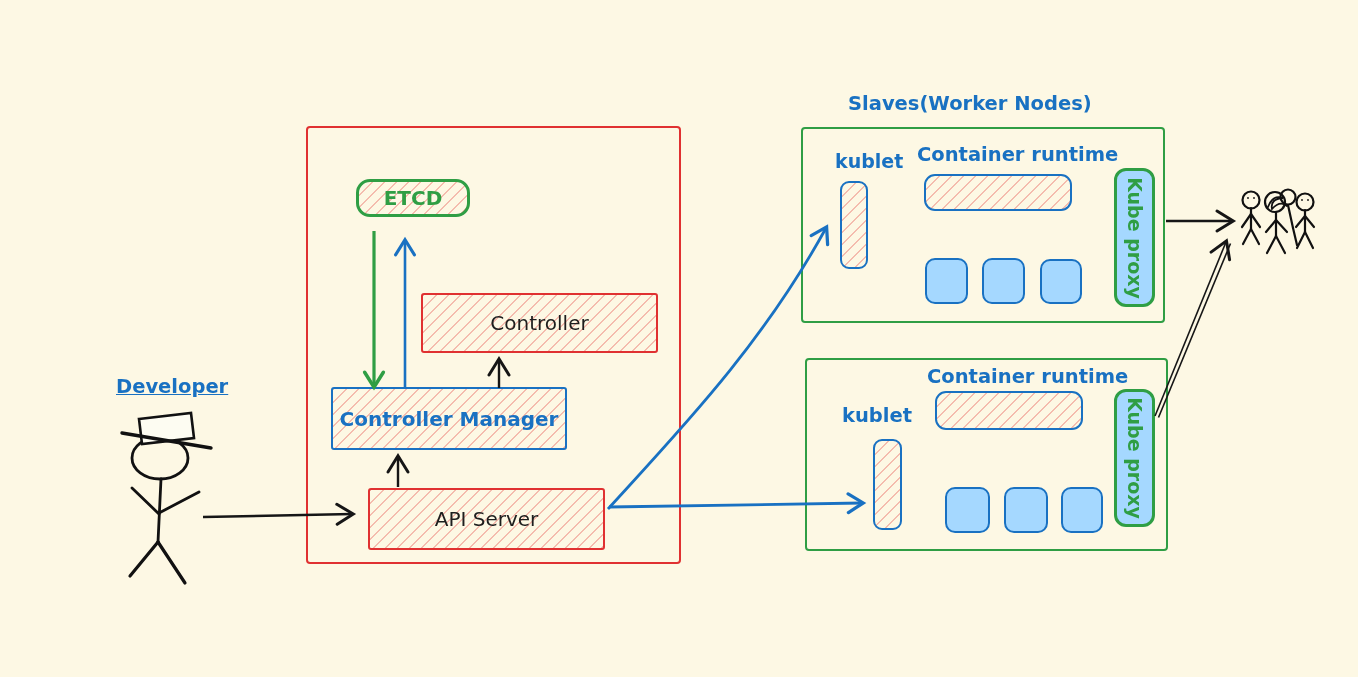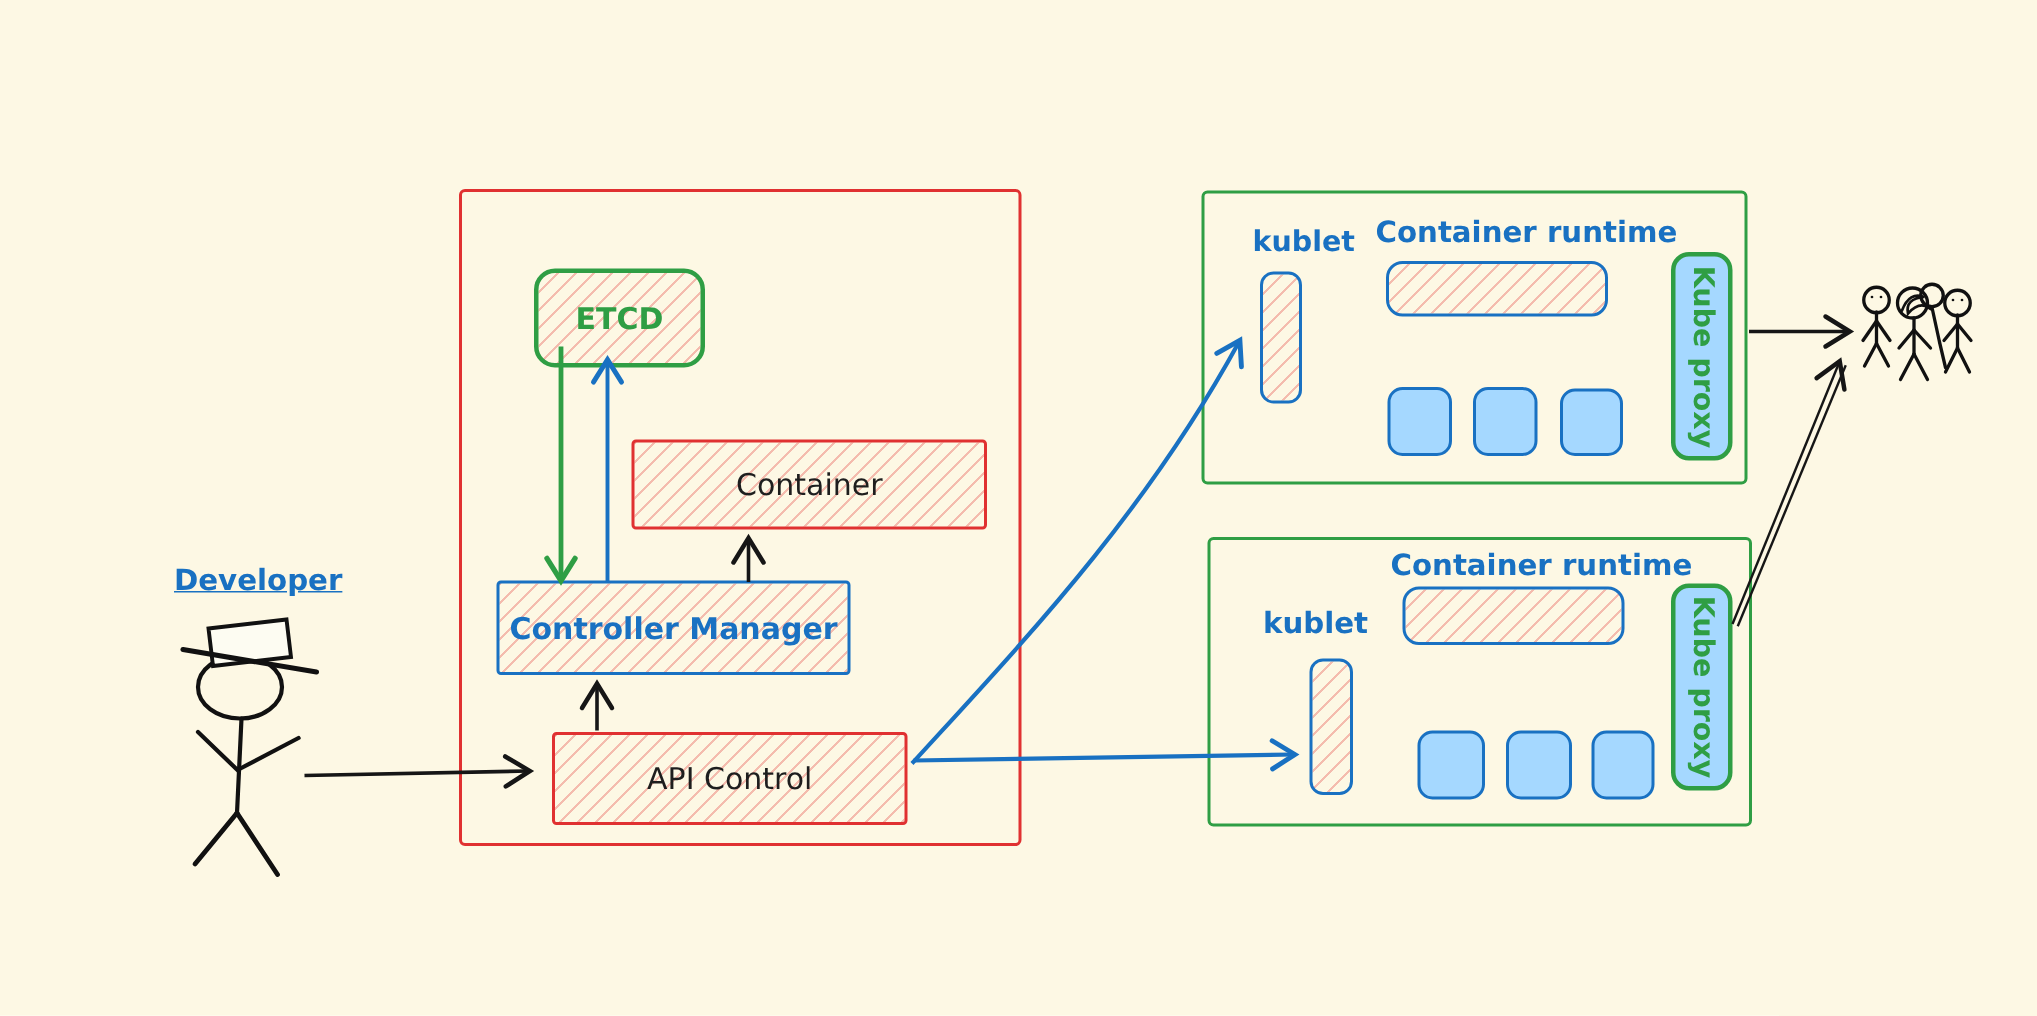--- a/index.html
+++ b/index.html
@@ -33,38 +33,39 @@
     white-space:nowrap;color:var(--green);font-weight:600;font-size:19px;
   }
   .connector-layer{position:absolute;left:0;top:0;width:1358px;height:677px;pointer-events:none;z-index:5;}
   .t19{font-size:19.5px;}
 </style>
 </head>
 <body>
 
 <div class="canvas">
 
+  <div class="lbl t19" style="left:848px;top:92px;">Slaves(Worker Nodes)</div>
   <div class="lbl t19" style="left:116px;top:375px;text-decoration:underline;">Developer</div>
 
   <div class="box master-rect" style="left:306px;top:126px;width:375px;height:438px;"></div>
 
-  <div class="box hatch etcd" style="left:356px;top:179px;width:114px;height:66px;">
+  <div class="box hatch etcd" style="left:356px;top:179px;width:114px;height:38px;">
     <span>ETCD</span>
   </div>
 
   <div class="box hatch red-box" style="left:421px;top:293px;width:237px;height:60px;">
-    <span>Container</span>
+    <span>Controller</span>
   </div>
 
   <div class="box hatch blue-box" style="left:331px;top:387px;width:236px;height:63px;text-align:center;">
     <span>Controller Manager</span>
   </div>
 
   <div class="box hatch red-box" style="left:368px;top:488px;width:237px;height:62px;">
-    <span>API Control</span>
+    <span>API Server</span>
   </div>
 
   <div class="box node-rect" style="left:801px;top:127px;width:364px;height:196px;"></div>
 
   <div class="lbl" style="left:835px;top:150px;font-size:19px;">kublet</div>
   <div class="box hatch kublet-box" style="left:840px;top:181px;width:28px;height:88px;"></div>
 
   <div class="lbl t19" style="left:917px;top:143px;">Container runtime</div>
   <div class="box hatch cr-box" style="left:924px;top:174px;width:148px;height:37px;"></div>
 

